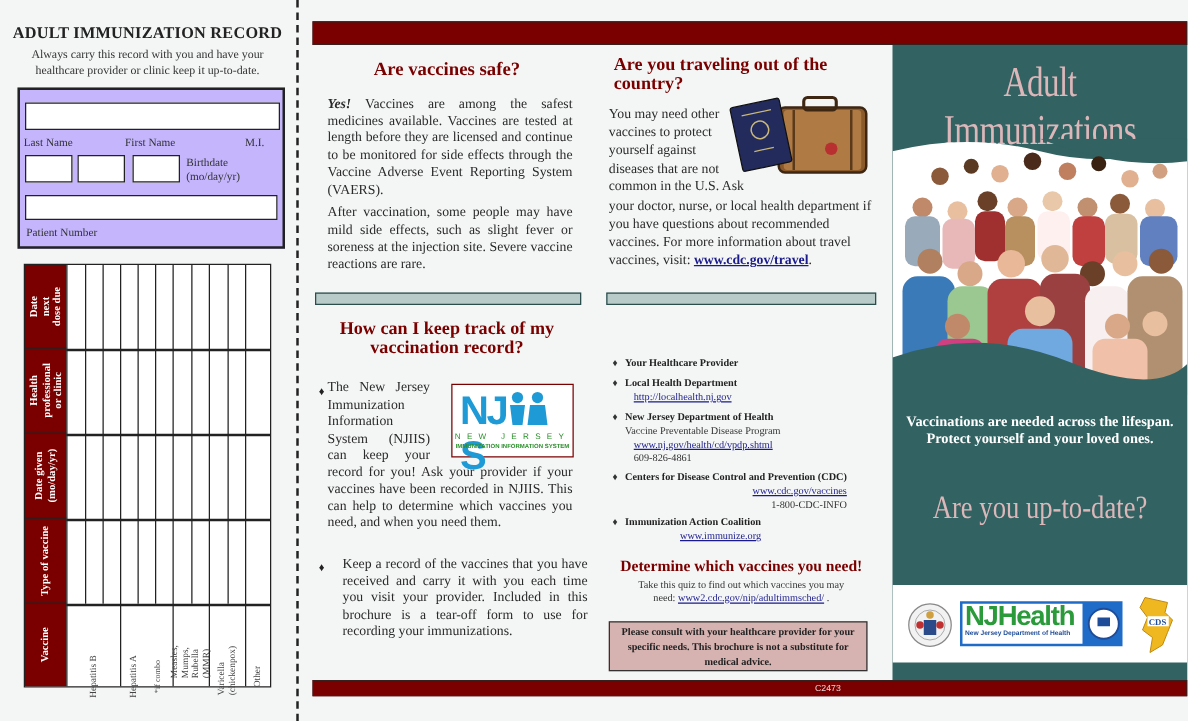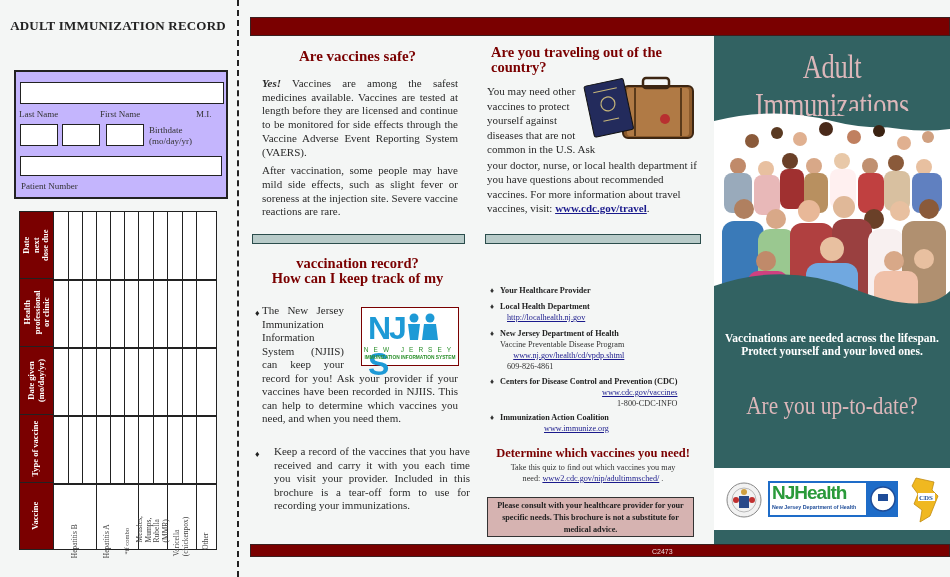--- a/index.html
+++ b/index.html
@@ -50,20 +50,24 @@
   .cover-uptodate { position: absolute; left: 0; width: 236px; top: 355px; text-align: center; color: #dcb7ba; font-size: 26px; transform: scaleX(0.82); transform-origin: center; }
   .logo-strip { position: absolute; left: 0; top: 432px; width: 236px; height: 62px; background: #fff; }
 
   .code { position: absolute; left: 652px; top: 548px; font-size: 7px; color: #e9d5d5; font-family: "Liberation Sans", sans-serif; }
 </style>
 </head>
 <body>
 
 <div id="panel-record">
   <div class="rec-title">ADULT IMMUNIZATION RECORD</div>
+  <div class="rec-sub">
+    <div>Always carry this record with you and have your</div>
+    <div>healthcare provider or clinic keep it up-to-date.</div>
+  </div>
 
   <div class="name-box">
     <div class="fbox" style="left:4px;top:10px;width:204px;height:22px;"></div>
     <div class="flabel" style="left:3px;top:37px;">Last Name</div>
     <div class="flabel" style="left:84px;top:37px;">First Name</div>
     <div class="flabel" style="left:180px;top:37px;">M.I.</div>
     <div class="fbox" style="left:4px;top:52px;width:38px;height:22px;"></div>
     <div class="fbox" style="left:46px;top:52px;width:38px;height:22px;"></div>
     <div class="fbox" style="left:90px;top:52px;width:38px;height:22px;"></div>
     <div class="flabel" style="left:133px;top:53px;line-height:11px;">
@@ -166,22 +170,22 @@
     <circle cx="26" cy="30" r="7" fill="none" stroke="#c9b87a" stroke-width="1.2"></circle>
     <line x1="14" y1="16" x2="38" y2="16" stroke="#c9b87a" stroke-width="1"></line>
     <line x1="18" y1="46" x2="34" y2="46" stroke="#c9b87a" stroke-width="1"></line>
   </g>
 </svg>
 
 <div class="band-gray" style="left:252px;top:234px;width:213px;height:10px;"></div>
 <div class="band-gray" style="left:485px;top:234px;width:216px;height:10px;"></div>
 
 <div class="h-red" style="left:250px;top:256px;width:215px;font-size:14.5px;line-height:15px;">
+  <div>How can I keep track of my</div>
   <div>vaccination record?</div>
-  <div>How can I keep track of my</div>
 </div>
 <span class="bullet" style="left:255px;top:308px;">♦</span>
 <div class="body-text" style="left:262px;top:304px;width:196px;line-height:13.5px;">
   <div style="width:82px;text-align:justify;text-align-last:justify;">The New Jersey</div>
   <div style="width:82px;">Immunization</div>
   <div style="width:82px;">Information</div>
   <div style="width:82px;text-align-last:justify;">System (NJIIS)</div>
   <div style="width:82px;text-align-last:justify;">can keep your</div>
   <div>record for you! Ask your provider if your vaccines have been recorded in NJIIS. This can help to determine which vaccines you need, and when you need them.</div>
 </div>
@@ -206,21 +210,21 @@
 <div class="info-item" style="top:285px;">
   <span class="diamond">♦</span><span class="ttl">Your Healthcare Provider</span>
 </div>
 <div class="info-item" style="top:301px;">
   <span class="diamond">♦</span><span class="ttl">Local Health Department</span>
   <div class="sub" style="padding-left:17px;"><a class="link">http://localhealth.nj.gov</a></div>
 </div>
 <div class="info-item" style="top:328px;">
   <span class="diamond">♦</span><span class="ttl">New Jersey Department of Health</span>
   <div class="sub" style="padding-left:10px;">Vaccine Preventable Disease Program</div>
-  <div class="sub" style="padding-left:17px;text-align:right;"><a class="link">www.nj.gov/health/cd/vpdp.shtml</a></div>
+  <div class="sub" style="padding-left:17px;"><a class="link">www.nj.gov/health/cd/vpdp.shtml</a></div>
   <div class="sub" style="padding-left:17px;">609-826-4861</div>
 </div>
 <div class="info-item" style="top:376px;text-align:right;">
   <span class="diamond">♦</span><span class="ttl">Centers for Disease Control and Prevention (CDC)</span>
   <div class="sub" style="padding-left:17px;"><a class="link">www.cdc.gov/vaccines</a></div>
   <div class="sub" style="padding-left:17px;">1-800-CDC-INFO</div>
 </div>
 <div class="info-item" style="top:412px;text-align:right;">
   <span class="diamond">♦</span><span class="ttl">Immunization Action Coalition</span>
   <div class="sub" style="padding-left:17px;"><a class="link">www.immunize.org</a></div>
@@ -294,21 +298,21 @@
     <svg style="position:absolute;left:12px;top:14px;" width="36" height="36">
       <circle cx="18" cy="18" r="17" fill="#f2f2f2" stroke="#888" stroke-width="1"></circle>
       <circle cx="18" cy="18" r="12" fill="none" stroke="#aaa" stroke-width="0.8"></circle>
       <rect x="13" y="14" width="10" height="12" fill="#2a4a8a"></rect>
       <circle cx="10" cy="18" r="3" fill="#c03030"></circle>
         <circle cx="26" cy="18" r="3" fill="#c03030"></circle>
       <circle cx="18" cy="10" r="3" fill="#d0a040"></circle>
     </svg>
     <div style="position:absolute;left:54px;top:13px;width:130px;height:36px;background:#1e6cc8;">
       <div style="position:absolute;left:2px;top:2px;width:96px;height:32px;background:#fff;"></div>
-      <div style="position:absolute;left:4px;top:0;font-family:'Liberation Sans',sans-serif;font-weight:bold;font-size:19px;color:#2a9a3a;line-height:24px;letter-spacing:-1px;">NJHealth</div>
+      <div style="position:absolute;left:4px;top:0;font-family:'Liberation Sans',sans-serif;font-weight:bold;font-size:22px;color:#2a9a3a;line-height:24px;letter-spacing:-1px;">NJHealth</div>
       <div style="position:absolute;left:4px;top:23px;font-family:'Liberation Sans',sans-serif;font-weight:bold;font-size:5.3px;color:#1e4c98;">New Jersey Department of Health</div>
       <svg style="position:absolute;left:101px;top:4px;" width="28" height="28">
           <circle cx="14" cy="14" r="12" fill="#fff" stroke="#1e4c98" stroke-width="1.5"></circle>
           <rect x="9" y="9" width="10" height="7" fill="#1e4c98"></rect>
         </svg>
     </div>
     <svg style="position:absolute;left:194px;top:8px;" width="40" height="48">
       <path d="M8 2 L26 6 L24 14 L30 20 L26 30 L22 40 L12 46 L14 34 L6 28 L10 18 L4 10 Z" fill="#f0b820" stroke="#c08a10" stroke-width="0.8"></path>
       <rect x="10" y="17" width="17" height="8" fill="#fff"></rect>
       <text x="11" y="24" font-family="Liberation Serif, serif" font-weight="bold" font-size="7" fill="#1e4c98">CDS</text>

